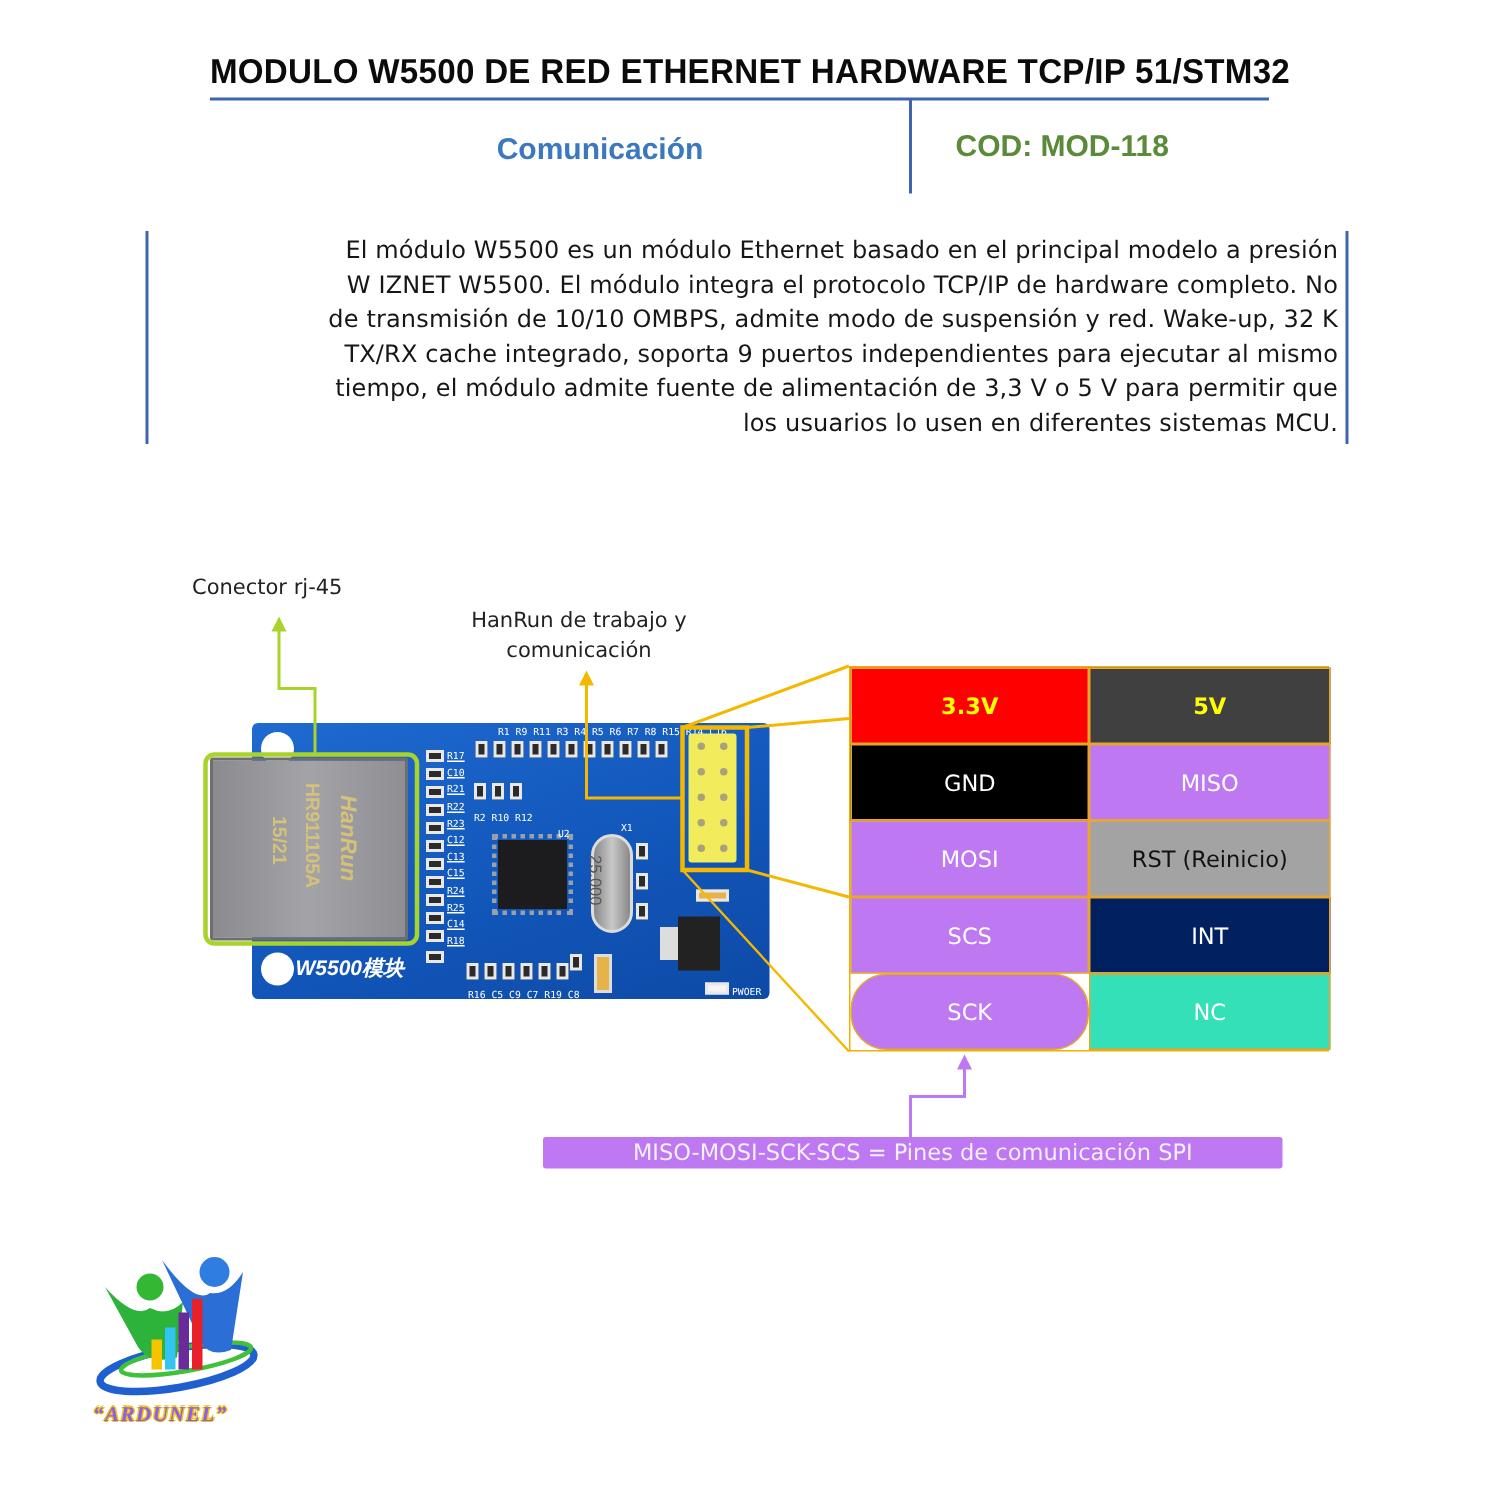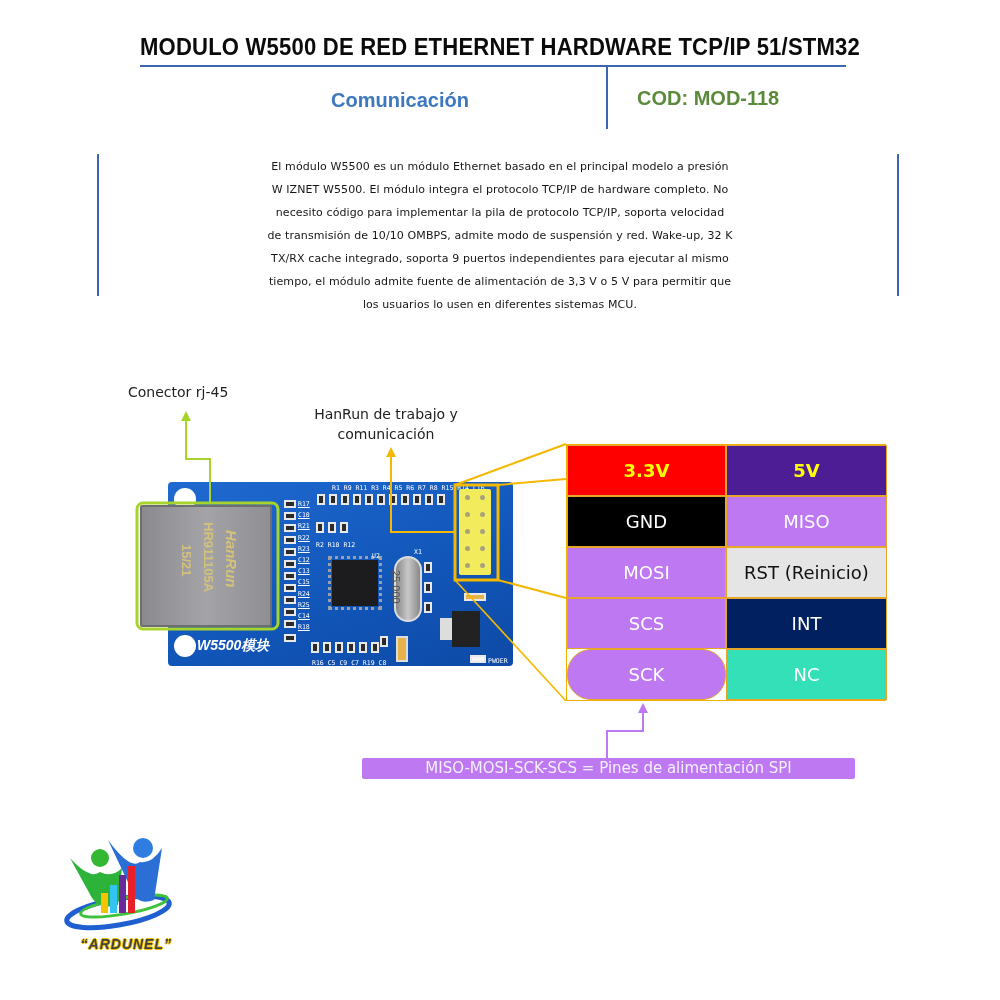--- a/index.html
+++ b/index.html
@@ -18,22 +18,22 @@
     font-family: "Liberation Sans", sans-serif; font-weight: bold; font-size: 20px; color: #3b78bd;
   }
   .code {
     position: absolute; left: 637px; top: 87px;
     font-family: "Liberation Sans", sans-serif; font-weight: bold; font-size: 20px; color: #5a8a3a;
   }
 
   .desc-border-l { position: absolute; left: 97px; top: 154px; width: 2px; height: 142px; background: #3e65b0; }
   .desc-border-r { position: absolute; left: 897px; top: 154px; width: 2px; height: 142px; background: #3e65b0; }
   .desc {
-    position: absolute; left: 108px; top: 155px; width: 784px; text-align: center;
-    font-family: "DejaVu Sans", sans-serif; font-size: 11px; line-height: 23px; color: #161616;
+    position: absolute; left: 108px; top: 155px; width: 784px; text-align: right;
+    font-family: "DejaVu Sans", sans-serif; font-size: 16px; line-height: 23px; color: #161616;
     letter-spacing: 0.1px;
   }
 
   .label-rj45 { position: absolute; left: 128px; top: 384px; font-size: 14px; color: #222; }
   .label-pins { position: absolute; left: 306px; top: 404px; width: 160px; text-align: center; font-size: 14px; line-height: 20px; color: #222; }
 
   svg.overlay { position: absolute; left: 0; top: 0; width: 1000px; height: 1000px; pointer-events: none; }
 
   
   .board {
@@ -80,52 +80,51 @@
   .tantalum { position: absolute; left: 396px; top: 636px; width: 12px; height: 26px; background: #e6b34a; border: 2px solid #ddd; }
 
   
   .pin-table {
     position: absolute; left: 566px; top: 444px; width: 320px; height: 257px;
     display: grid; grid-template-columns: 159px 161px; grid-template-rows: repeat(5, 1fr);
     border: 1px solid #f0b000;
   }
   .cell {
     display: flex; align-items: center; justify-content: center;
-    font-family: "DejaVu Sans", sans-serif; font-size: 18px; color: #ffffff;
+    font-family: "DejaVu Sans", sans-serif; font-size: 15px; color: #ffffff;
     border: 1px solid #e7a62a;
   }
   .cell.hdr { font-weight: bold; color: #ffff00; }
 
   .spi-box {
     position: absolute; left: 362px; top: 758px; width: 493px; height: 21px;
     background: #bd78f2; border-radius: 2px; text-align: center;
     font-family: "DejaVu Sans", sans-serif; font-size: 15px; line-height: 21px; color: #f4f0ff;
   }
   .logo-text {
-    position: absolute; left: 62px; top: 936px; width: 110px; text-align: right;
-    font-family: Liberation Sans, sans-serif; font-weight: bold; font-style: italic; font-size: 14px;
-    color: #404040; letter-spacing: 1px;
+    position: absolute; left: 62px; top: 936px; width: 110px; text-align: left;
+    font-family: Liberation Serif, serif; font-weight: bold; font-style: italic; font-size: 14px;
+    color: #8b5cf6; letter-spacing: 1px;
     text-shadow: 1px 0 0 #f2c200, -1px 0 0 #f2c200, 0 1px 0 #f2c200, 0 -1px 0 #f2c200;
   }
 </style>
 </head>
 <body>
 
 <div class="title">MODULO W5500 DE RED ETHERNET HARDWARE  TCP/IP 51/STM32</div>
 <div class="hline"></div>
 <div class="vline"></div>
 <div class="category">Comunicación</div>
 <div class="code">COD: MOD-118</div>
 
 <div class="desc-border-l"></div>
 <div class="desc-border-r"></div>
 <div class="desc">
   <div>El módulo W5500 es un módulo Ethernet basado en el principal modelo a presión</div>
   <div>W IZNET W5500. El módulo integra el protocolo TCP/IP de hardware completo. No</div>
-  <div>necesito código para implementar la pila de protocolo TCP/IP, soporta velocidad</div>
   <div>de transmisión de 10/10 OMBPS, admite modo de suspensión y red. Wake-up, 32 K</div>
   <div>TX/RX cache integrado, soporta 9 puertos independientes para ejecutar al mismo</div>
   <div>tiempo, el módulo admite fuente de alimentación de 3,3 V o 5 V para permitir que</div>
   <div>los usuarios lo usen en diferentes sistemas MCU.</div>
 </div>
 
 <div class="label-rj45">Conector rj-45</div>
 <div class="label-pins">
   <div>HanRun de trabajo y</div>
   <div>comunicación</div>
@@ -249,26 +248,26 @@
     <path d="M108 840 Q130 870 140 862 Q152 864 162 848 L154 900 Q140 905 134 895 Z" fill="#2b6fd6"></path>
     <rect x="101" y="893" width="7" height="20" fill="#f5c400"></rect>
     <rect x="110" y="885" width="7" height="28" fill="#33c4f2"></rect>
     <rect x="119" y="875" width="7" height="38" fill="#6a2a9a"></rect>
     <rect x="128" y="866" width="7" height="47" fill="#e8202a"></rect>
   </g>
 </svg>
 
 <div class="pin-table">
   <div class="cell hdr" style="background:#ff0000;">3.3V</div>
-  <div class="cell hdr" style="background:#4c1d95;">5V</div>
+  <div class="cell hdr" style="background:#404040;">5V</div>
   <div class="cell" style="background:#000000;">GND</div>
   <div class="cell" style="background:#bd78f2;">MISO</div>
   <div class="cell" style="background:#bd78f2;">MOSI</div>
-  <div class="cell" style="background:#e5e5e5; color:#111;">RST (Reinicio)</div>
+  <div class="cell" style="background:#a3a3a3; color:#111;">RST (Reinicio)</div>
   <div class="cell" style="background:#bd78f2;">SCS</div>
   <div class="cell" style="background:#002060;">INT</div>
   <div class="cell" style="background:#bd78f2;border-radius:24px;">SCK</div>
   <div class="cell" style="background:#33e0b8;">NC</div>
 </div>
 
-<div class="spi-box">MISO-MOSI-SCK-SCS = Pines de alimentación SPI</div>
+<div class="spi-box">MISO-MOSI-SCK-SCS = Pines de comunicación SPI</div>
 
 <div class="logo-text">“ARDUNEL”</div>
 
 </body></html>

